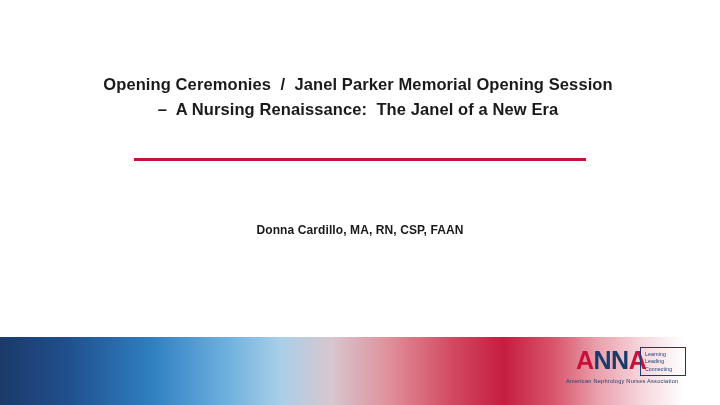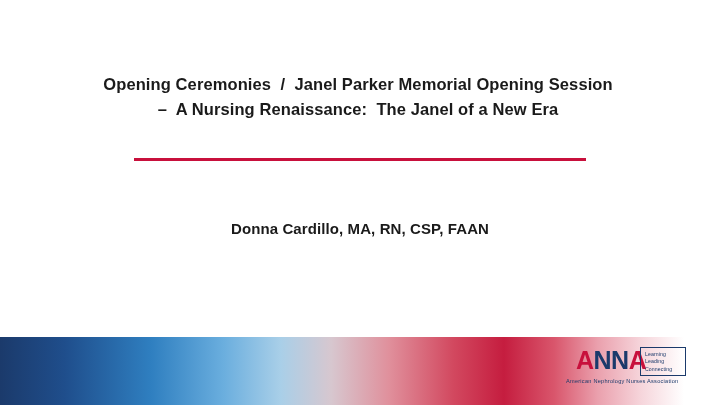--- a/index.html
+++ b/index.html
@@ -56,21 +56,21 @@
 
   
   .presenter-wrap {
     position: absolute;
     left: 0;
     top: 220px;
     width: 720px;
     text-align: center;
   }
   .presenter {
-    font-size: 15px;
+    font-size: 12px;
     font-weight: bold;
     color: #1a1a1a;
     letter-spacing: 0.1px;
   }
 
   
   .band {
     position: absolute;
     left: 0;
     bottom: 0;

